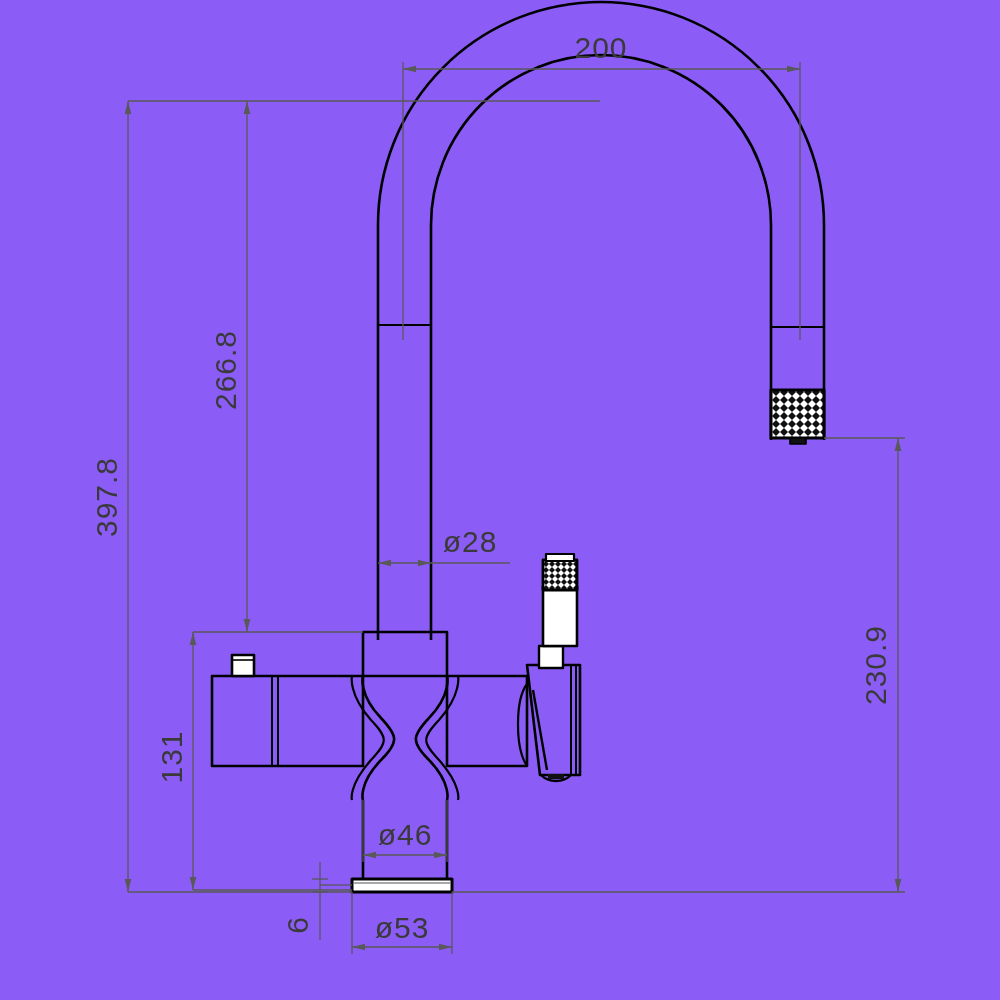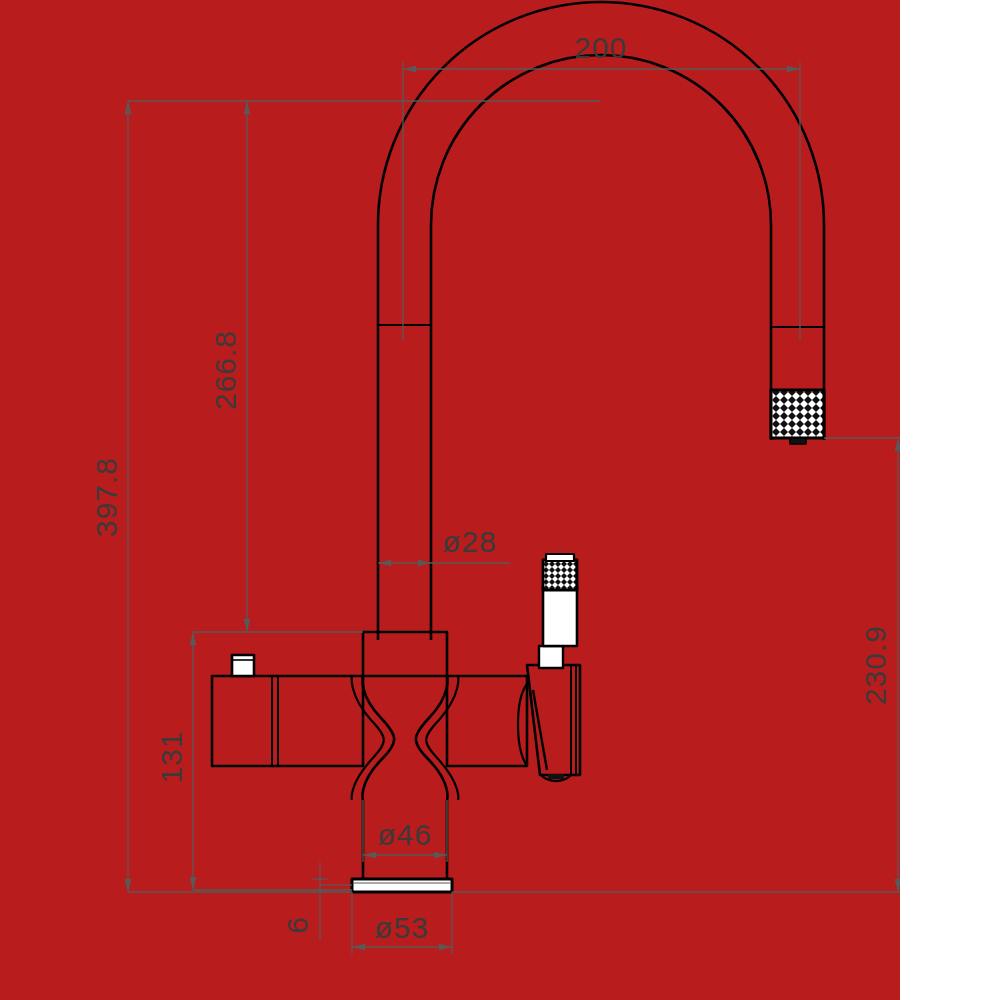--- a/index.html
+++ b/index.html
@@ -6,23 +6,23 @@
   html, body {
     margin: 0;
     padding: 0;
     background: #ffffff;
   }
   body {
     font-family: "Liberation Sans", sans-serif;
   }
   #drawing-root {
     position: relative;
-    width: 900px;
+    width: 1000px;
     height: 1000px;
-    background: #b91c1c;
+    background: #8b5cf6;
     overflow: hidden;
   }
   #drawing-svg {
     display: block;
     width: 1000px;
     height: 1000px;
   }
   .dim-text {
     font-family: "Liberation Sans", sans-serif;
     font-size: 30px;

